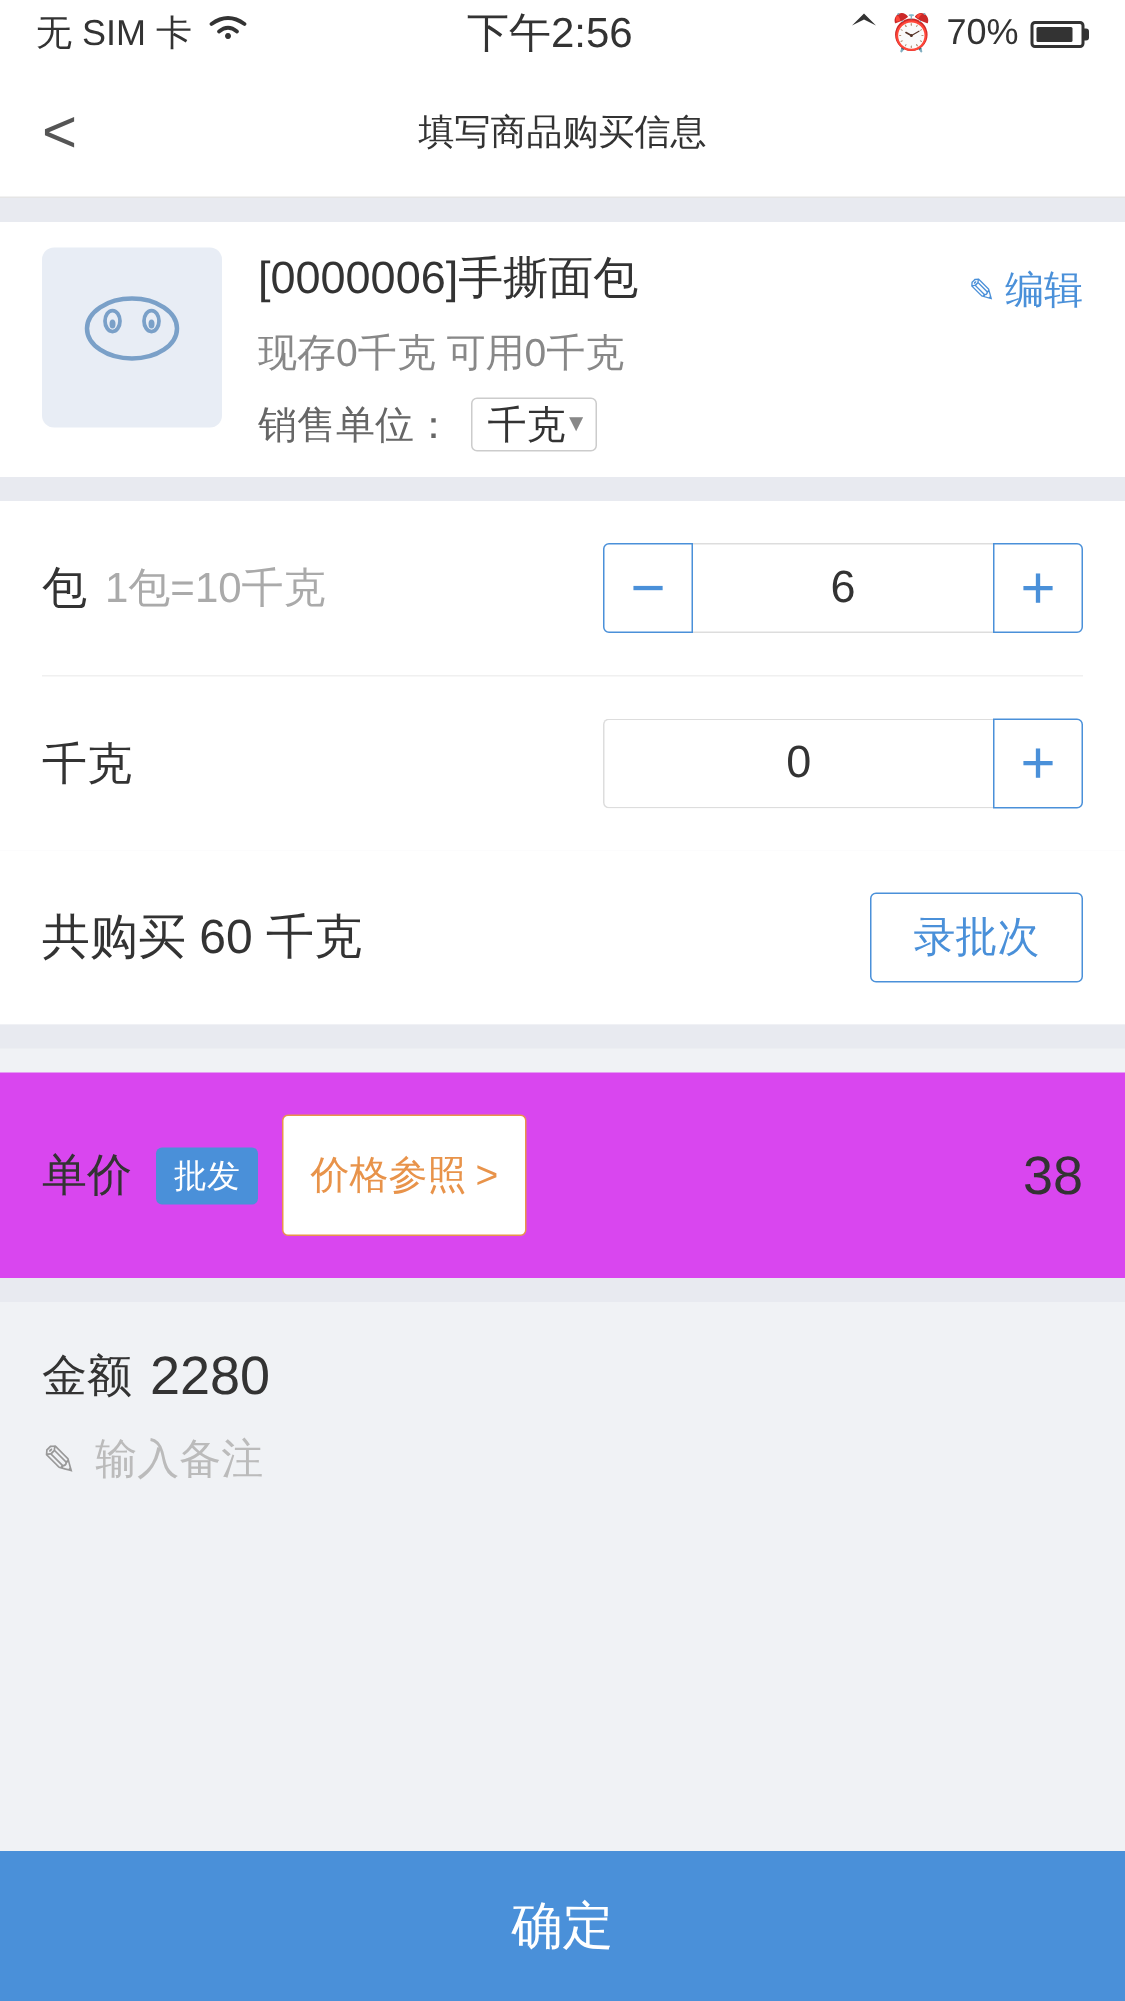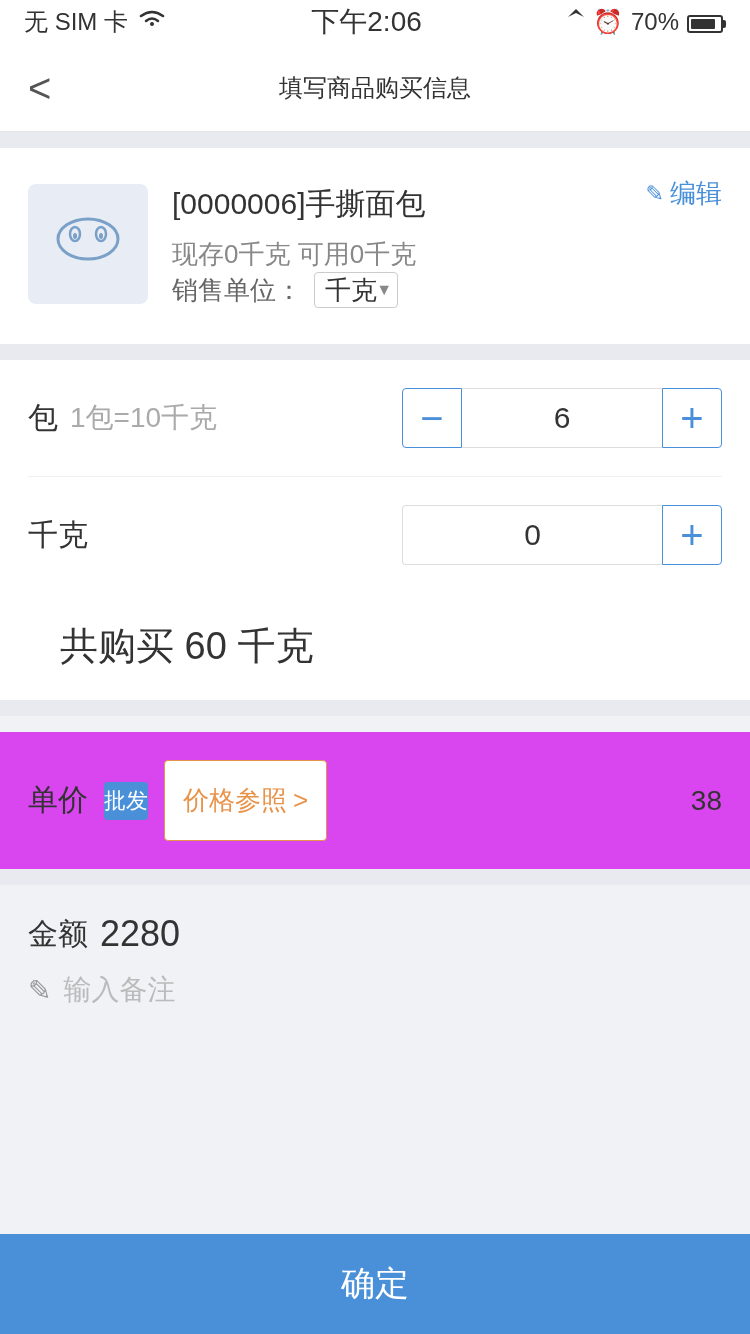--- a/index.html
+++ b/index.html
@@ -78,21 +78,21 @@
 
     
     .section-divider {
       height: 16px;
       background: #e8eaf0;
     }
 
     
     .product-card {
       background: #fff;
-      padding: 36px 28px;
+      padding: 17px 28px;
       display: flex;
       align-items: flex-start;
       gap: 24px;
       position: relative;
     }
     .product-img {
       width: 120px;
       height: 120px;
       background: #e8edf5;
       border-radius: 8px;
@@ -108,20 +108,21 @@
     .product-info { flex: 1; }
     .product-name {
       font-size: 30px;
       font-weight: 500;
       color: #333;
       margin-bottom: 12px;
     }
     .product-stock {
       font-size: 26px;
       color: #888;
+      margin-bottom: 12px;
     }
     .product-unit-row {
       display: flex;
       align-items: center;
       gap: 12px;
       font-size: 26px;
       color: #666;
     }
     .unit-select {
       border: 1px solid #ccc;
@@ -232,23 +233,22 @@
 
     
     .total-row {
       background: #fff;
       padding: 28px 28px;
       display: flex;
       align-items: center;
       justify-content: space-between;
     }
     .total-label {
-      font-size: 38px;
-      color: #333;
-      margin-left: 32px;
+      font-size: 32px;
+      color: #333;
     }
     .batch-btn {
       border: 1px solid #4a90d9;
       color: #4a90d9;
       font-size: 28px;
       padding: 10px 28px;
       border-radius: 4px;
       background: #fff;
       cursor: pointer;
     }
@@ -266,37 +266,37 @@
       font-size: 30px;
       color: #333;
       display: flex;
       align-items: center;
       gap: 16px;
     }
     .batch-tag {
       background: #4a90d9;
       color: #fff;
       font-size: 22px;
-      padding: 4px 0;
+      padding: 4px 12px;
       border-radius: 4px;
     }
     .price-ref-btn {
       border: 1.5px solid #e8934a;
       color: #e8934a;
       font-size: 26px;
       padding: 22px 18px;
       border-radius: 4px;
       background: #fff;
       display: flex;
       align-items: center;
       gap: 6px;
       cursor: pointer;
     }
     .price-value {
-      font-size: 28px;
+      font-size: 36px;
       color: #333;
       font-weight: 500;
     }
 
     
     .amount-section {
       background: #f0f2f5;
       padding: 28px 28px 0;
     }
     .amount-row {
@@ -367,21 +367,21 @@
     <div class="status-left">
       <span>无 SIM 卡</span>
       <span>
         <svg width="28" height="22" viewBox="0 0 28 22">
           <path d="M14 18 a2 2 0 1 1 0.001 0Z" fill="#333"></path>
           <path d="M8 13 Q14 8 20 13" fill="none" stroke="#333" stroke-width="2.5" stroke-linecap="round"></path>
           <path d="M3 8 Q14 0 25 8" fill="none" stroke="#333" stroke-width="2.5" stroke-linecap="round"></path>
         </svg>
       </span>
     </div>
-    <div class="status-center">下午2:06</div>
+    <div class="status-center">下午2:56</div>
     <div class="status-right">
       <span>
         <svg width="18" height="22" viewBox="0 0 18 22">
           <path d="M9 1 L17 9 L9 5 L1 9 Z" fill="#333"></path>
         </svg>
       </span>
       <span>⏰</span>
       <span>70%</span>
       <span>
         <span class="battery-bar"></span><span class="battery-tip"></span>
@@ -448,20 +448,21 @@
       </div>
       <div class="input-control">
         <input class="qty-input-no-minus" type="text" value="0" style="">
         <button class="qty-btn qty-plus">+</button>
       </div>
     </div>
   </div>
 
   <div class="total-row">
     <span class="total-label">共购买 60 千克</span>
+    <button class="batch-btn">录批次</button>
   </div>
 
   <div class="section-divider"></div>
 
   <div class="price-section">
     <div class="price-label">
       <span>单价</span>
       <span class="batch-tag">批发</span>
       <button class="price-ref-btn">
         <span>价格参照</span>

